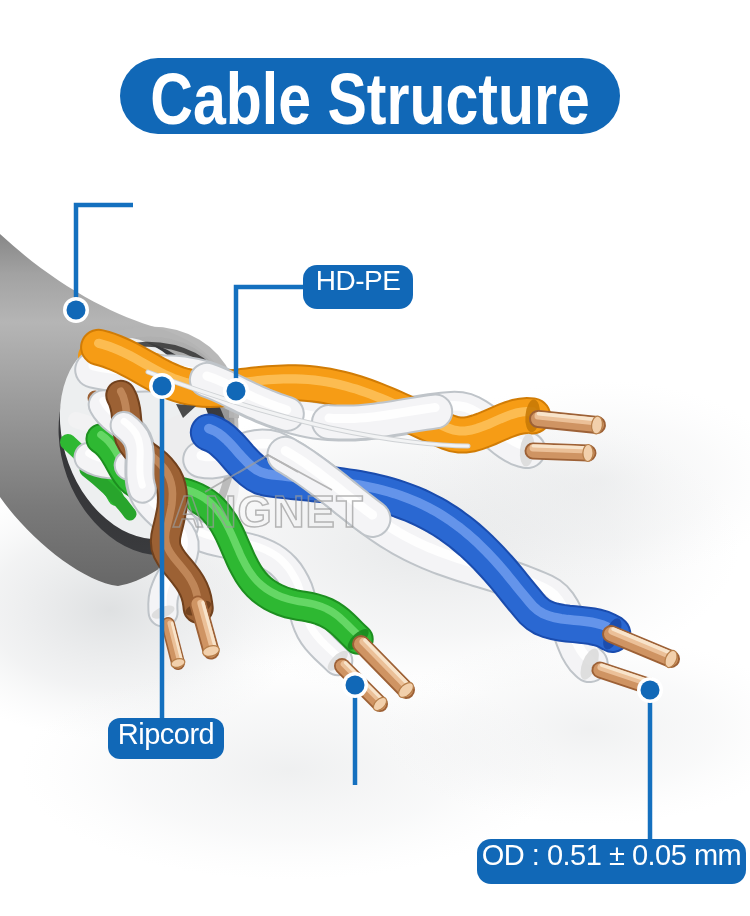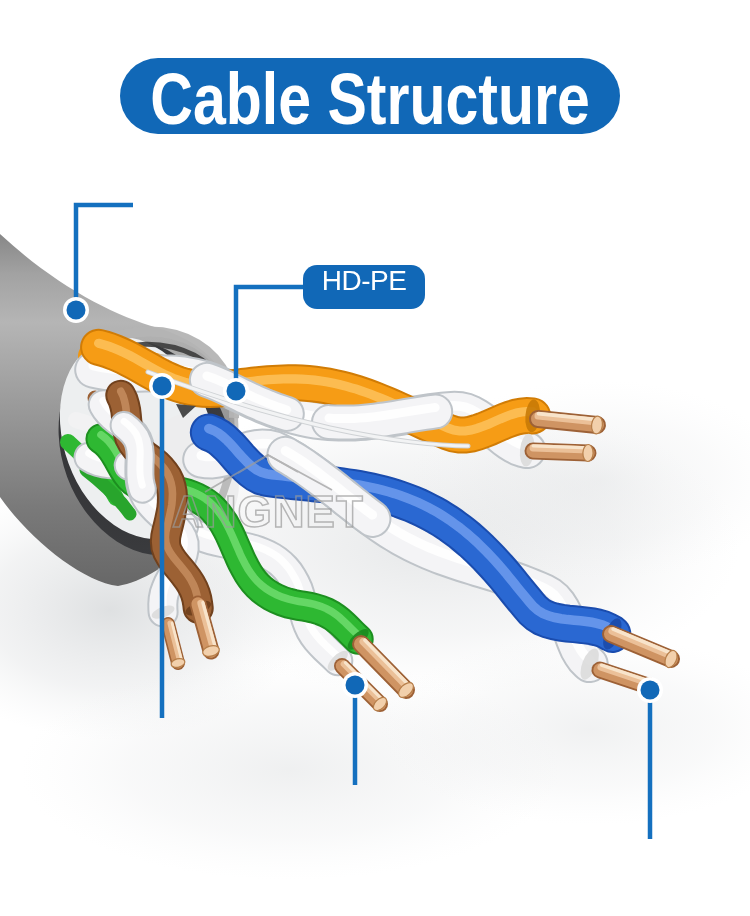--- a/index.html
+++ b/index.html
@@ -1,19 +1,19 @@
 <!DOCTYPE html>
 <html><head><meta charset="utf-8"><style>
 html,body{margin:0;padding:0}
 #page{position:relative;width:750px;height:916px;background:#fff;overflow:hidden;font-family:"Liberation Sans",sans-serif}
 .lbl{position:absolute;background:#1168b7;color:#fff;display:flex;align-items:flex-start;justify-content:center;box-sizing:border-box;white-space:nowrap}
 #title{left:120px;top:58px;width:500px;height:76px;border-radius:38px;font-size:72px;font-weight:bold}
 #title span{transform:scaleX(0.82);white-space:nowrap}
 #pvc{left:132px;top:182px;width:194px;height:45px;border-radius:14px;font-size:28px;letter-spacing:-0.5px}
-#hdpe{left:303px;top:265px;width:122px;height:44px;border-radius:14px;font-size:28px;letter-spacing:-0.5px}
+#hdpe{left:303px;top:265px;width:110px;height:44px;border-radius:14px;font-size:28px;letter-spacing:-0.5px}
 #rip{left:108px;top:718px;width:116px;height:41px;border-radius:12px;font-size:29px;letter-spacing:-0.5px}
 #bc{left:231px;top:785px;width:254px;height:47px;border-radius:14px;font-size:29px;letter-spacing:-0.8px}
 #od{left:477px;top:839px;width:269px;height:45px;border-radius:14px;font-size:29px;letter-spacing:-0.5px}
 </style></head><body>
 <div id="page">
 <svg width="750" height="916" viewBox="0 0 750 916">
 <defs>
 <linearGradient id="jack" x1="0" y1="225" x2="0" y2="600" gradientUnits="userSpaceOnUse">
  <stop offset="0" stop-color="#818181"></stop>
           <stop offset="0.13" stop-color="#a2a2a2"></stop>
@@ -190,12 +190,14 @@
       <circle cx="162" cy="386" r="9.5" fill="#1168b7"></circle>
 <circle cx="355" cy="685" r="13" fill="#ffffff"></circle>
       <circle cx="355" cy="685" r="9.5" fill="#1168b7"></circle>
 <circle cx="650" cy="690" r="13" fill="#ffffff"></circle>
       <circle cx="650" cy="690" r="9.5" fill="#1168b7"></circle>
 </svg>
 <div class="lbl" id="title">
       <span>Cable Structure</span>
     </div>
 <div class="lbl" id="hdpe">HD-PE</div>
+<div class="lbl" id="rip">Ripcord</div>
+<div class="lbl" id="od">OD : 0.51 ± 0.05 mm</div>
 </div>
 </body></html>

